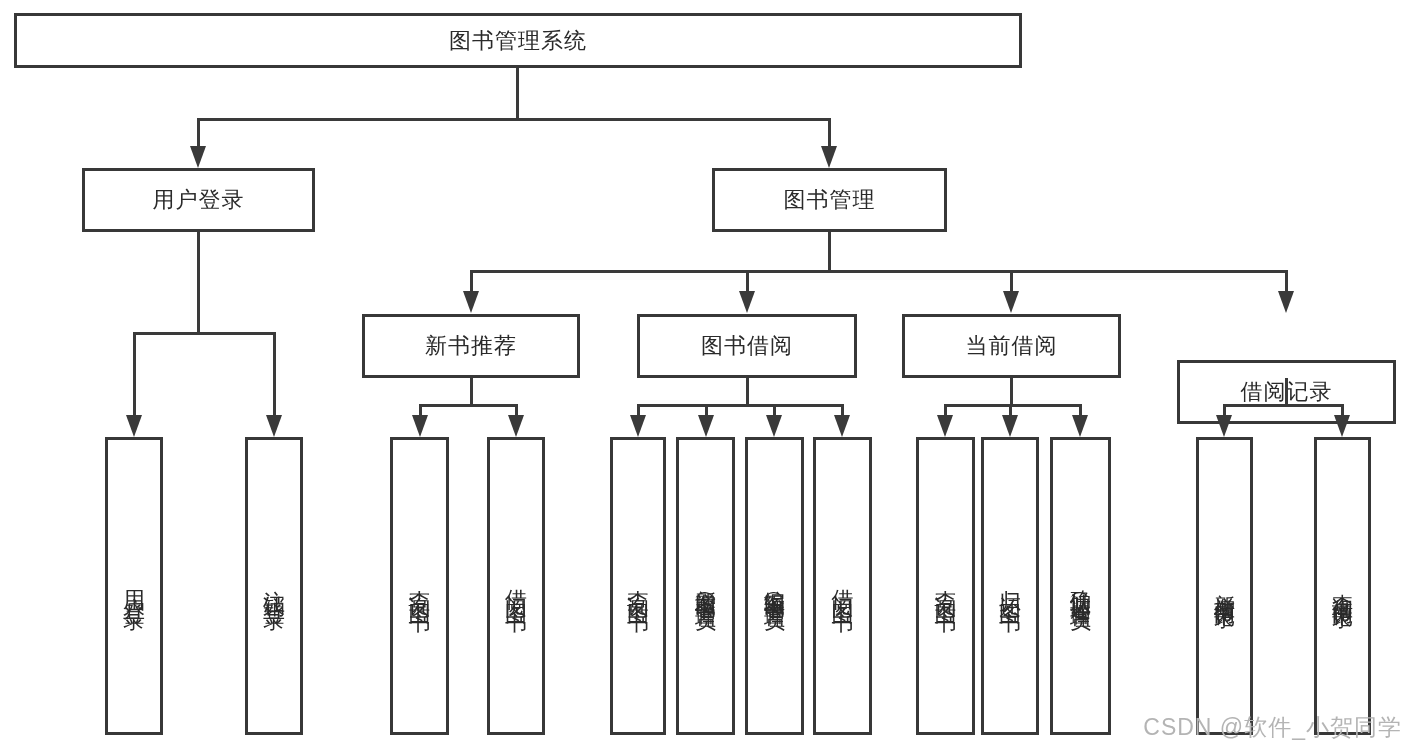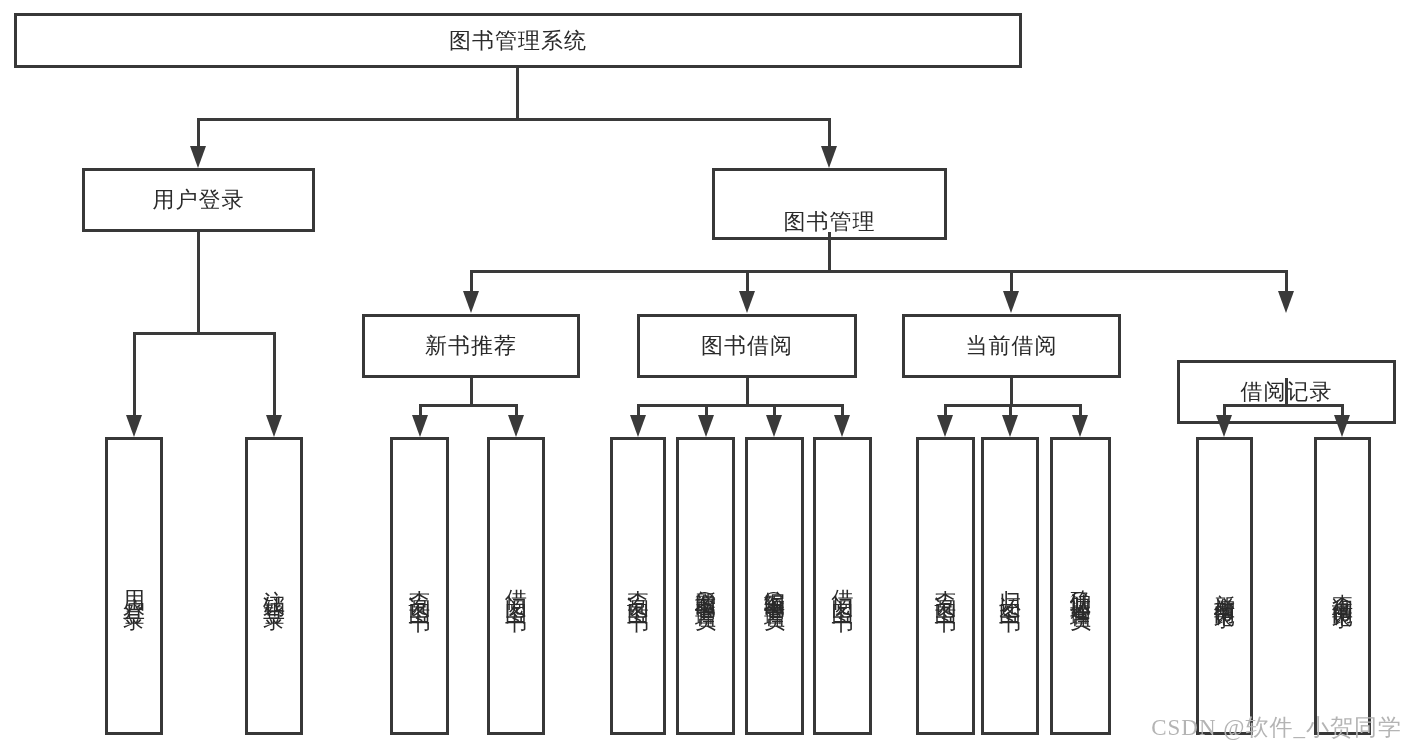--- a/index.html
+++ b/index.html
@@ -1,21 +1,21 @@
 <!DOCTYPE html>
 <html style="--line: #3a3a3a; --border: #383838; --text: #2a2a2a; --bg: #ffffff; --wm: #b4b4b4;"><head>
 <meta charset="utf-8">
 <style>
   :root {
     --line:#3a3a3a; --border:#383838; --text:#2a2a2a; --bg:#ffffff; --wm:#b4b4b4;
   }
   html,body { margin:0; padding:0; background:#fff; }
   .canvas {
     position:relative; width:1405px; height:747px; background:var(--bg);
-    font-family:Liberation Serif, serif; color:var(--text); overflow:hidden;
+    font-family:Liberation Sans, sans-serif; color:var(--text); overflow:hidden;
   }
   .box {
     position:absolute; box-sizing:border-box; background:#fff;
     border:3px solid var(--border);
     display:flex; align-items:center; justify-content:center;
     font-size:22px; letter-spacing:1px; white-space:nowrap;
   }
   .box.v {
     writing-mode:vertical-rl; text-orientation:mixed;
     font-size:22px; letter-spacing:7px; white-space:normal;
@@ -45,21 +45,21 @@
   <div class="vline" style="left:516px; top:68px; height:52px;"></div>
   <div class="hline" style="left:197px; top:118px; width:634px;"></div>
   <div class="vline" style="left:197px; top:118px; height:32px;"></div>
   <div class="vline" style="left:828px; top:118px; height:32px;"></div>
   <div class="arrow" style="left:190px; top:146px;"></div>
   <div class="arrow" style="left:821px; top:146px;"></div>
 
   <div class="box" style="left:82px; top:168px; width:233px; height:64px;">
     <span>用户登录</span>
   </div>
-  <div class="box" style="left:712px; top:168px; width:235px; height:72px;align-items:flex-end;">
+  <div class="box" style="left:712px; top:168px; width:235px; height:64px;">
     <span>图书管理</span>
   </div>
 
   <div class="vline" style="left:197px; top:232px; height:102px;"></div>
   <div class="hline" style="left:133px; top:332px; width:143px;"></div>
   <div class="vline" style="left:133px; top:332px; height:86px;"></div>
   <div class="vline" style="left:273px; top:332px; height:86px;"></div>
   <div class="arrow" style="left:126px; top:415px;"></div>
   <div class="arrow" style="left:266px; top:415px;"></div>
 

